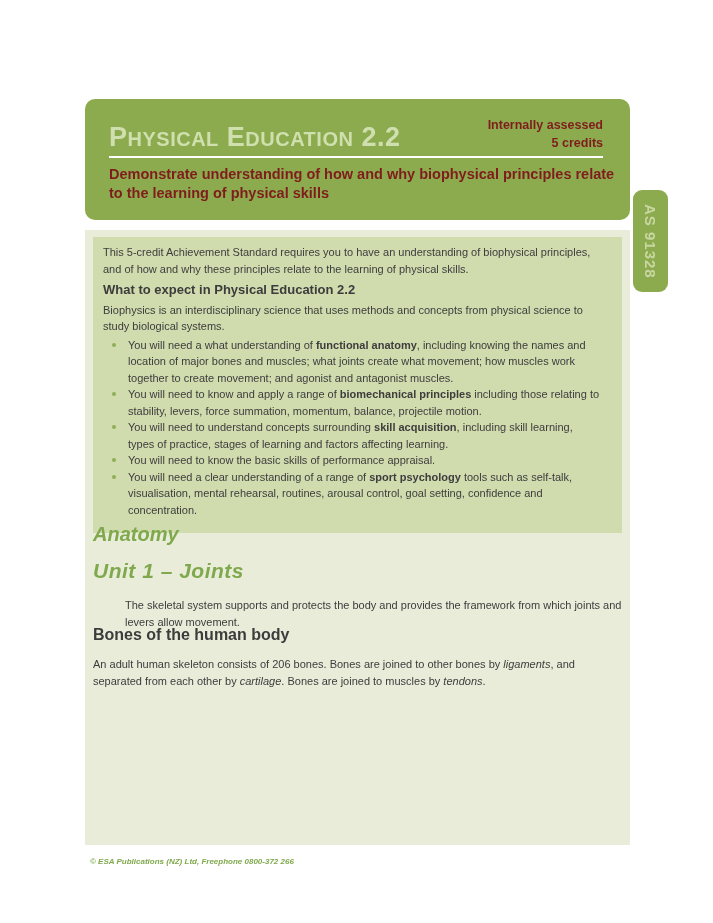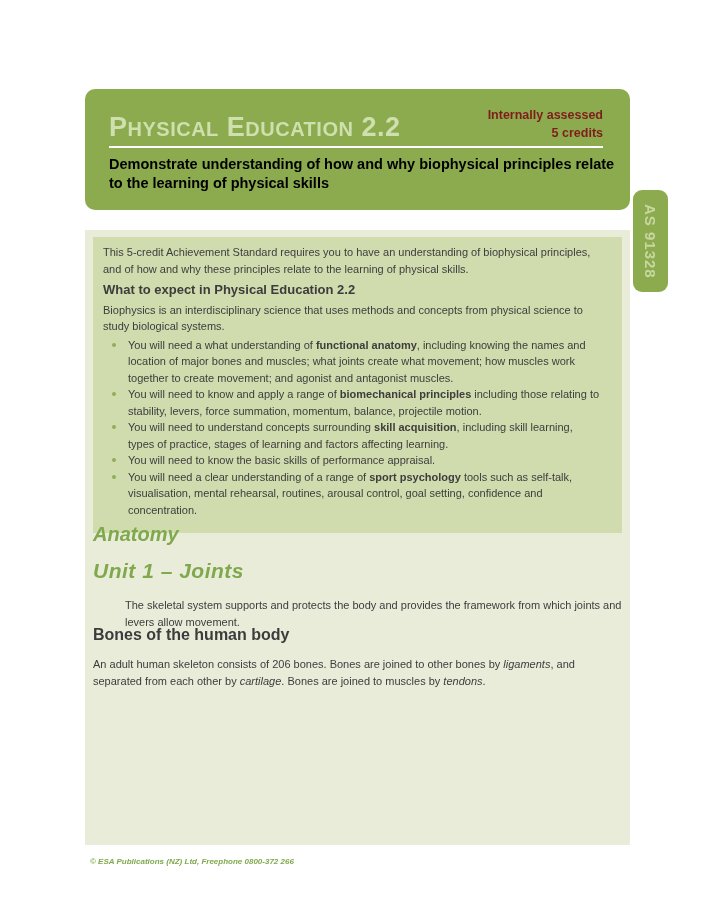--- a/index.html
+++ b/index.html
@@ -4,31 +4,31 @@
 <style>
   html, body { margin: 0; padding: 0; background: #ffffff; }
   body {
     width: 713px; height: 923px; position: relative;
     font-family: "Liberation Sans", sans-serif;
     -webkit-font-smoothing: antialiased;
   }
 
   
   .header-box {
-    position: absolute; left: 85px; top: 89px; width: 545px; height: 121px;
+    position: absolute; left: 85px; top: 99px; width: 545px; height: 121px;
     background: #8cab4e; border-radius: 10px; box-sizing: border-box;
     padding: 15px 27px 0 24px;
   }
   .header-row { display: flex; justify-content: space-between; align-items: flex-start; height: 40px; }
   .doc-title { margin: 0; line-height: 1; padding-top: 5px; color: #cfdfae; font-weight: bold; letter-spacing: .5px; white-space: nowrap; }
   .doc-title .cap { font-size: 27px; }
   .doc-title .sc  { font-size: 20px; }
   .assessed { text-align: right; color: #7f1d1d; font-weight: bold; font-size: 12.5px; line-height: 1.4; padding-top: 3px; }
   .header-rule { border: none; border-top: 2px solid #ffffff; margin: 2px 0 0 0; }
-  .subtitle { color: #000000; font-weight: bold; font-size: 14.5px; line-height: 1.33; margin-top: 7px; width: 508px; }
+  .subtitle { color: #7f1d1d; font-weight: bold; font-size: 14.5px; line-height: 1.33; margin-top: 7px; width: 508px; }
 
   
   .side-tab {
     position: absolute; left: 633px; top: 190px; width: 35px; height: 102px;
     background: #8cab4e; border-radius: 9px;
     display: flex; align-items: center; justify-content: center;
   }
   .side-tab .tab-label {
     writing-mode: vertical-rl; color: #c8d7a0; font-weight: bold;
     font-size: 15px; letter-spacing: 1px; white-space: nowrap;

